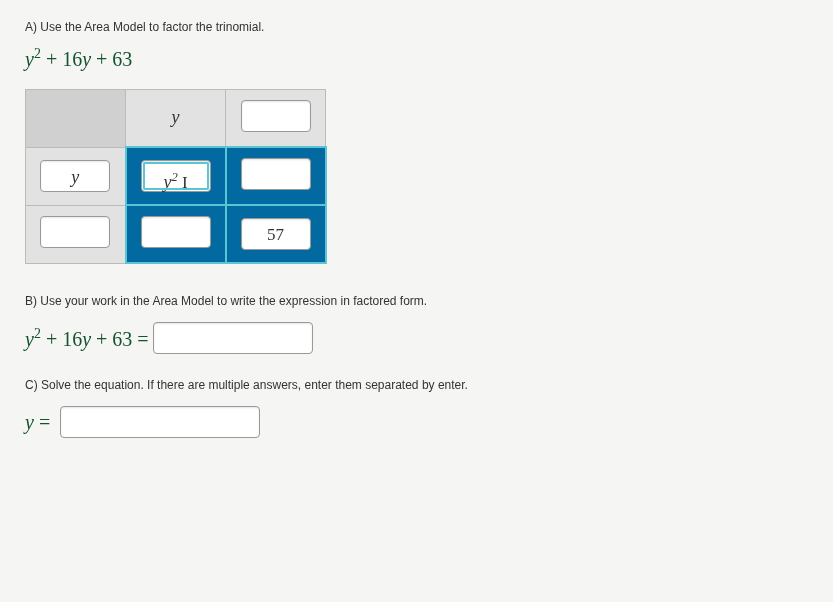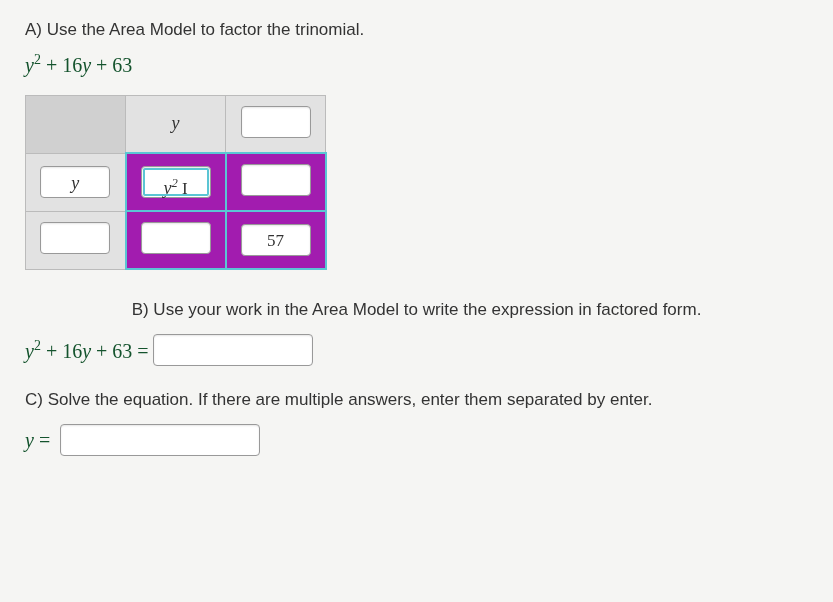--- a/index.html
+++ b/index.html
@@ -5,21 +5,21 @@
     * { margin: 0; padding: 0; box-sizing: border-box; }
     body {
       font-family: Georgia, 'Times New Roman', serif;
       background: #f5f5f3;
       padding: 20px 25px;
       width: 833px;
       height: 602px;
       color: #333;
     }
     .prompt {
-      font-size: 17px;
+      font-size: 12px;
       color: #333;
       margin-bottom: 14px;
       font-family: Verdana, Geneva, sans-serif;
     }
     .prompt-a { margin-bottom: 12px; }
     .math {
       font-family: Liberation Serif, serif;
       font-size: 20px;
       color: #14532d;
       margin-bottom: 18px;
@@ -37,21 +37,21 @@
       vertical-align: middle;
       background: #fafafa;
     }
     .area-model td.header {
       background: #e2e2e2;
     }
     .area-model td.header-corner {
       background: #d0d0d0;
     }
     .area-model td.inner {
-      background: #a21caf;
+      background: #0369a1;
     }
     .input-box {
       display: inline-block;
       border: 1px solid #999;
       border-radius: 4px;
       background: #fff;
       min-width: 70px;
       height: 32px;
       line-height: 32px;
       padding: 0 8px;
@@ -72,21 +72,21 @@
       font-style: normal;
       font-family: serif;
     }
     .active-cell {
       outline: 2px solid #5bc5d4;
       outline-offset: -4px;
     }
     .teal-border {
       border: 2px solid #5bc5d4 !important;
     }
-    .section-b { margin-top: 20px; text-align: center; }
+    .section-b { margin-top: 20px; }
     .eq-line {
       margin-top: 12px;
       display: flex;
       align-items: center;
       gap: 4px;
     }
     .section-c { margin-top: 24px; }
     .eq-c { margin-top: 10px; margin-bottom: 16px; }
     .y-eq {
       display: flex;

